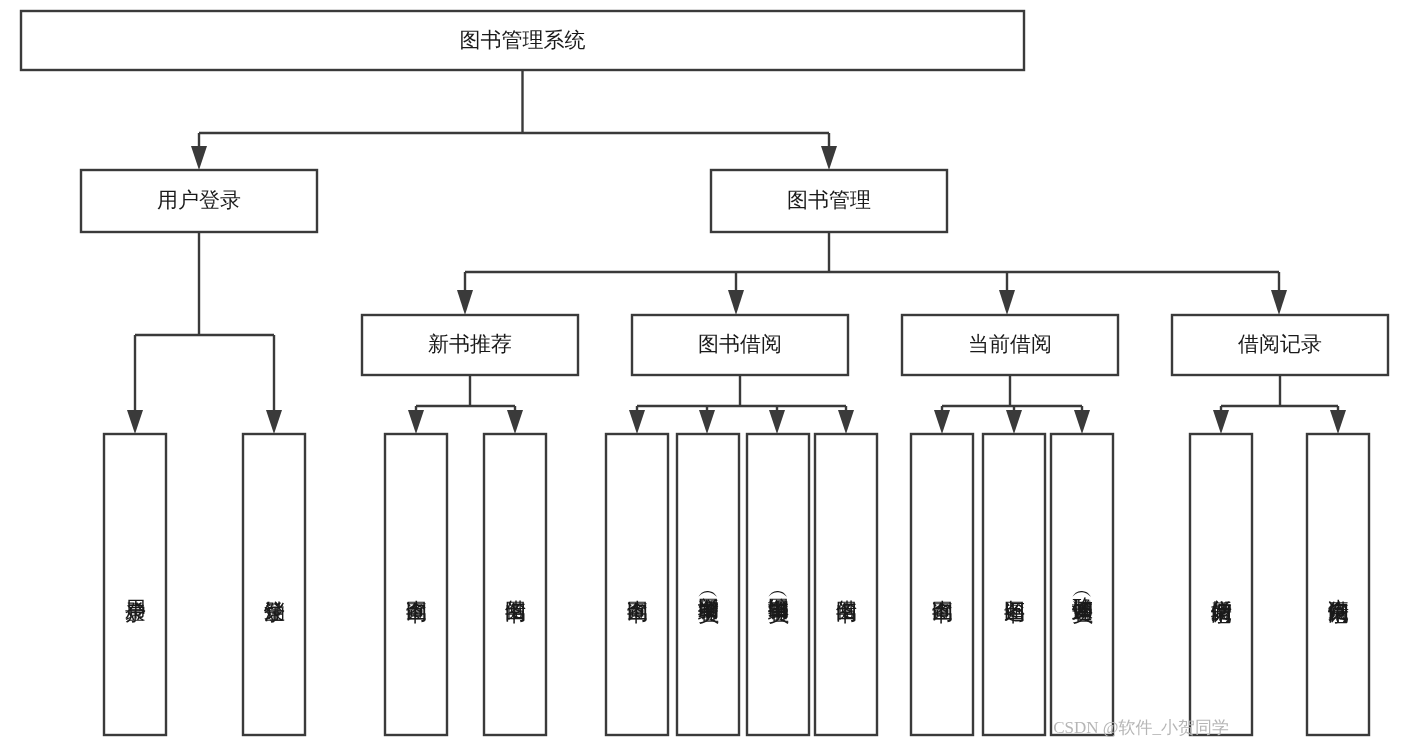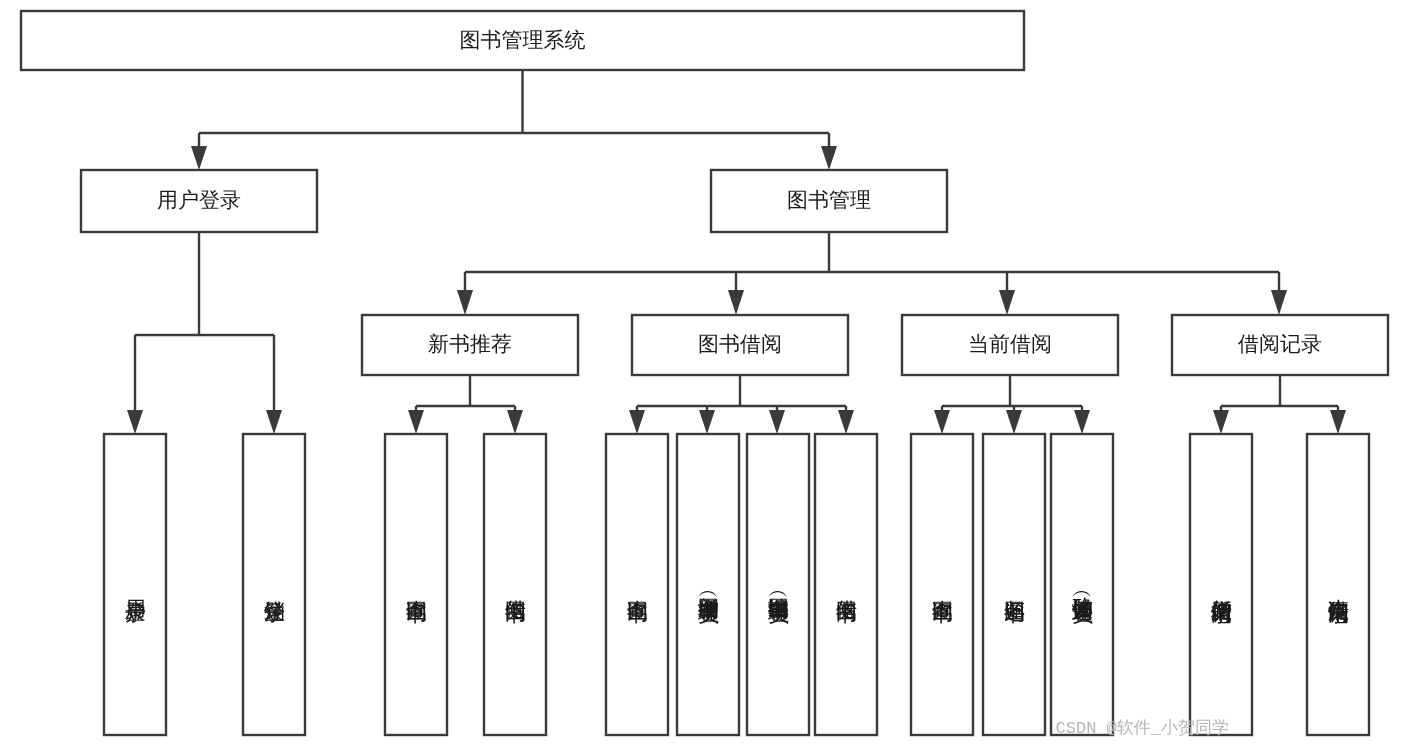--- a/index.html
+++ b/index.html
@@ -60,21 +60,21 @@
     display: flex;
     align-items: center;
     justify-content: center;
     white-space: nowrap;
     pointer-events: none;
   }
   .watermark {
     position: absolute;
     right: 10px;
     bottom: 8px;
-    font-family: Liberation Mono, monospace;
+    font-family: Liberation Serif, serif;
     font-size: 17px;
     color: #b6b6b6;
     white-space: nowrap;
   }
 </style>
 </head>
 <body>
 
 <div id="diagram-root">
 

